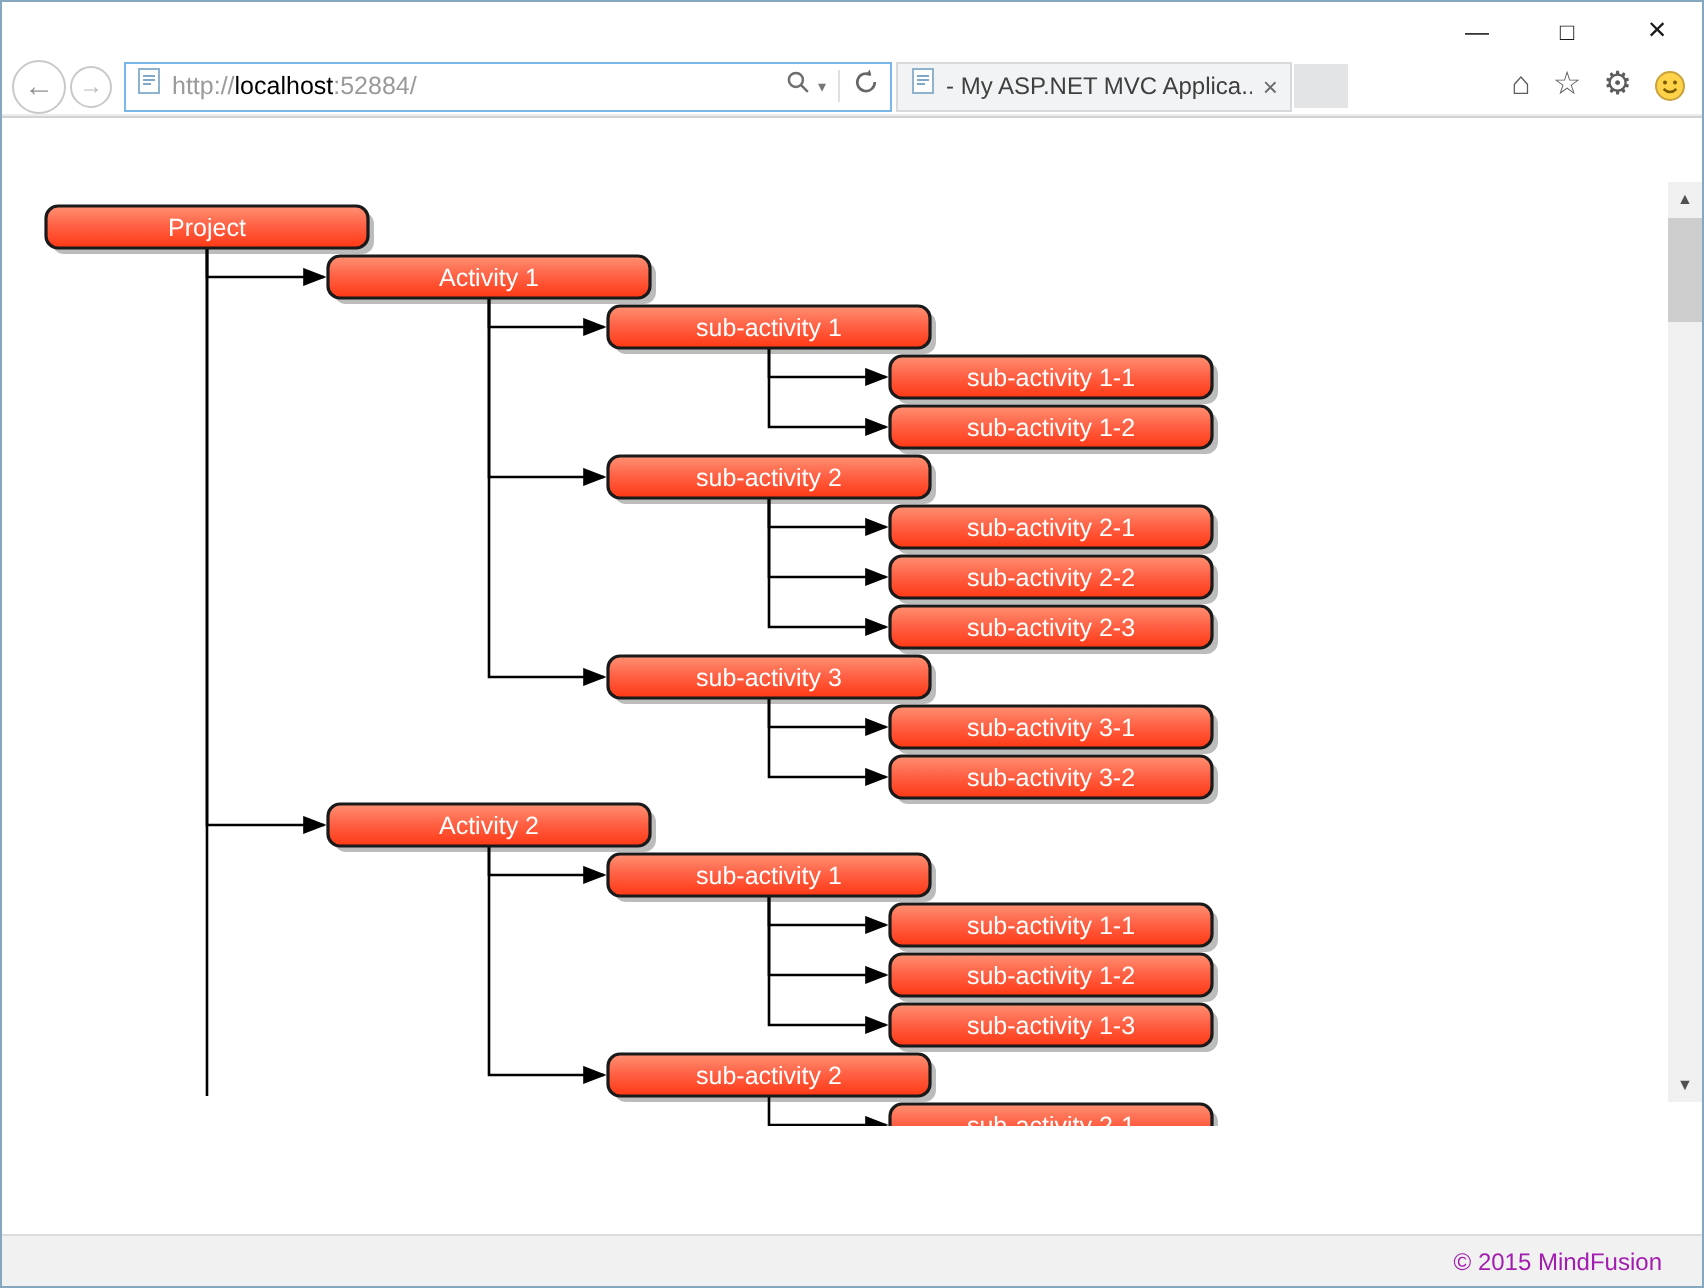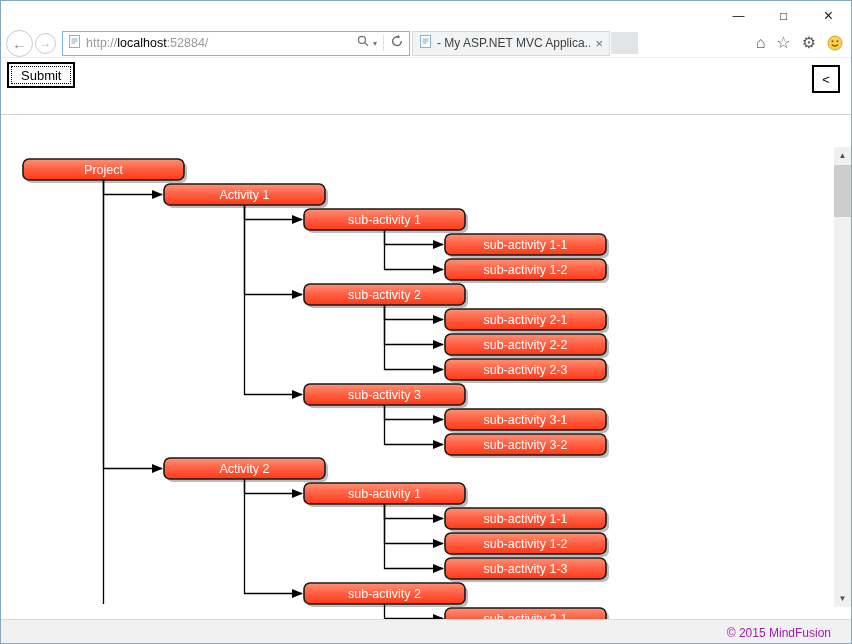--- a/index.html
+++ b/index.html
@@ -15,21 +15,21 @@
              font-size:12px; color:#1a1a1a; cursor:default; }
   .win-btn.close { font-size:16px; }
 
   
   .navbar { height:27px; flex:0 0 27px; display:flex; align-items:center;
             padding:0 8px 2px 5px; background:#fff; border-bottom:1px solid #ececec; }
   .circle-btn { border:1px solid #c9c9c9; border-radius:50%; color:#909090;
                 display:flex; align-items:center; justify-content:center; background:#fff; flex:0 0 auto; }
   .back { width:27px; height:27px; font-size:15px; margin-right:2px; }
   .fwd  { width:21px; height:21px; font-size:12px; color:#bdbdbd; margin-right:6px; }
-  .addressbar { width:348px; height:25px; border:1px solid #79b7e8; background:#fff;
+  .addressbar { width:384px; height:25px; border:1px solid #79b7e8; background:#fff;
                 display:flex; align-items:center; padding:0 5px; gap:5px; flex:0 0 auto; }
   .url { flex:1; font-size:12.5px; color:#9a9a9a; white-space:nowrap; overflow:hidden; }
   .url .host { color:#000; }
   .addr-icons { display:flex; align-items:center; gap:3px; }
   .addr-sep { width:1px; height:16px; background:#e0e0e0; margin:0 3px; }
   .dd-arrow { font-size:8px; color:#777; }
   .tab { width:198px; height:25px; margin-left:2px; background:#f2f3f4;
          border:1px solid #d8d9da; display:flex; align-items:center; padding:0 6px; gap:5px; flex:0 0 auto; }
   .tab-title { flex:1; font-size:12px; color:#3f3f3f; white-space:nowrap; overflow:hidden; }
   .tab-close { color:#6b6b6b; font-size:13px; }
@@ -139,24 +139,20 @@
         <circle cx="8" cy="8" r="7" fill="#ffd24a" stroke="#c9a23a" stroke-width="1"></circle>
         <circle cx="5.5" cy="6.3" r="1" fill="#7a5c00"></circle>
         <circle cx="10.5" cy="6.3" r="1" fill="#7a5c00"></circle>
         <path d="M4.8 9.5 Q8 12.5 11.2 9.5" fill="none" stroke="#7a5c00" stroke-width="1.2"></path>
       </svg>
     </span>
   </div>
 
   <div class="content">
 
-    <div class="toolbar">
-      <button class="submit-btn">Submit</button>
-      <button class="collapse-btn">&lt;</button>
-    </div>
 
     <div class="divider"></div>
 
     <div class="diagram-wrap">
       <svg class="diagram" width="850" height="504" viewBox="0 0 850 504">
           <defs>
             <linearGradient id="nodeGrad" x1="0" y1="0" x2="0" y2="1">
               <stop offset="0" stop-color="#ff9173"></stop>
               <stop offset="0.45" stop-color="#ff6347"></stop>
               <stop offset="1" stop-color="#ff3814"></stop>

